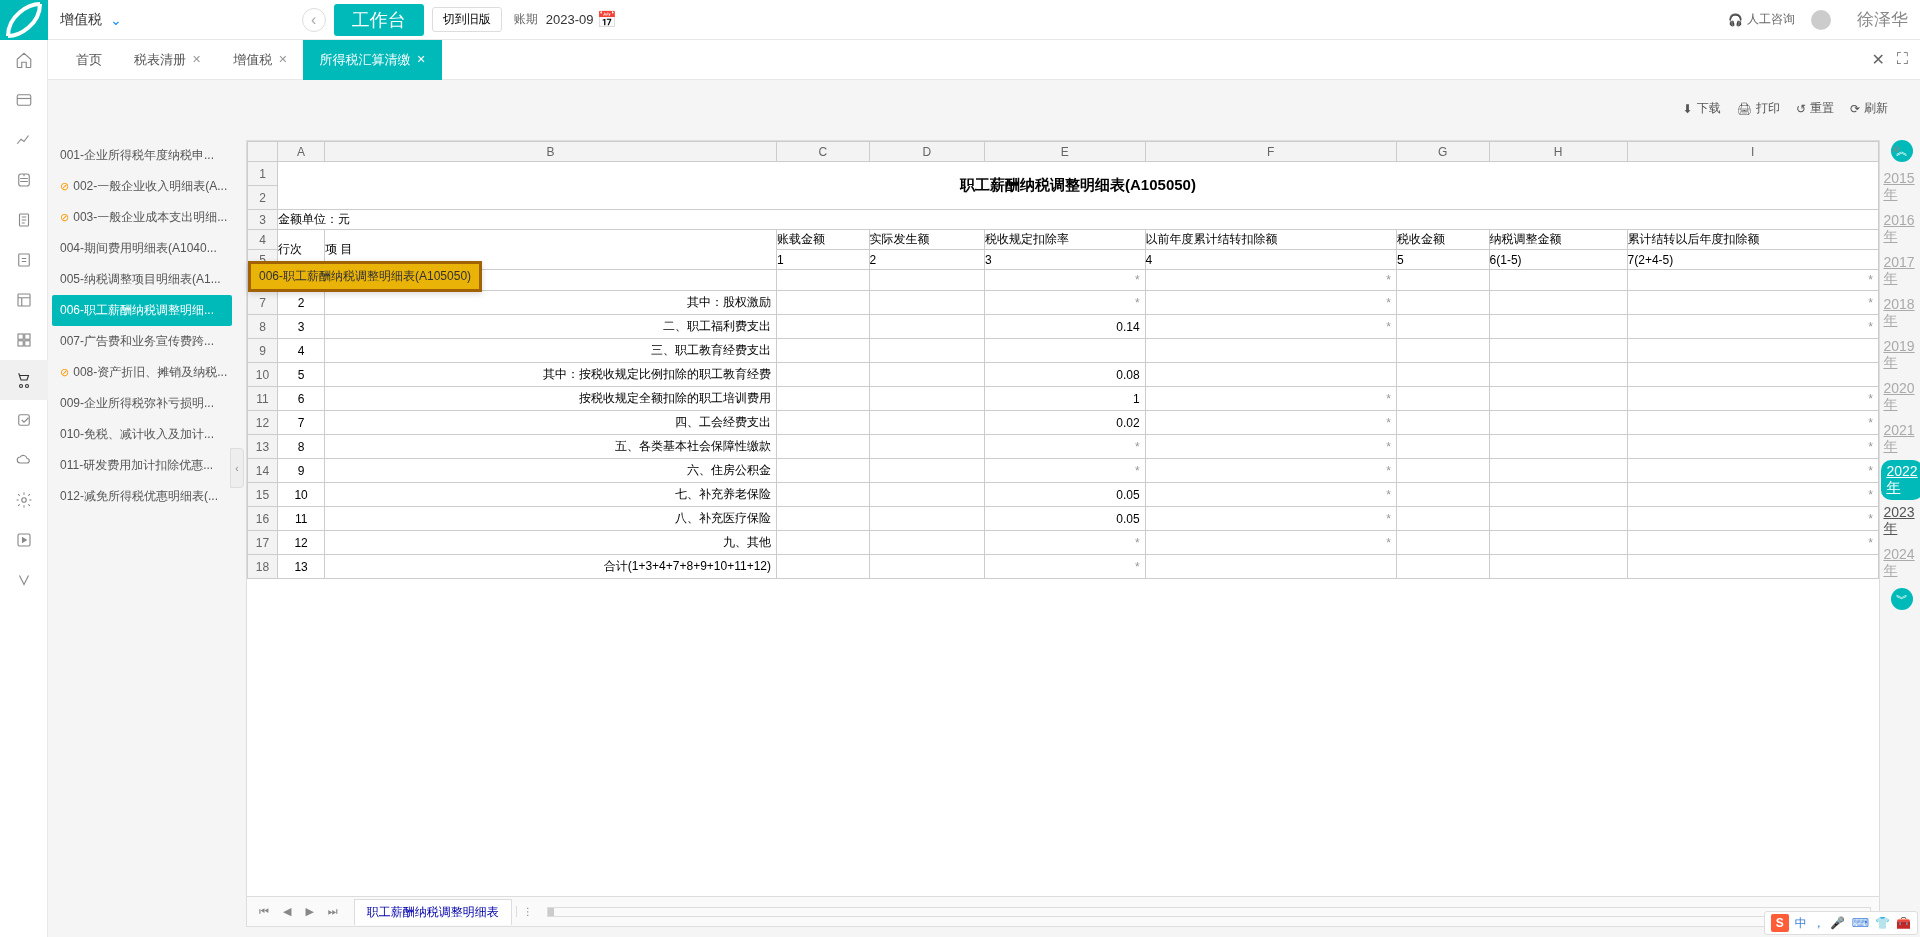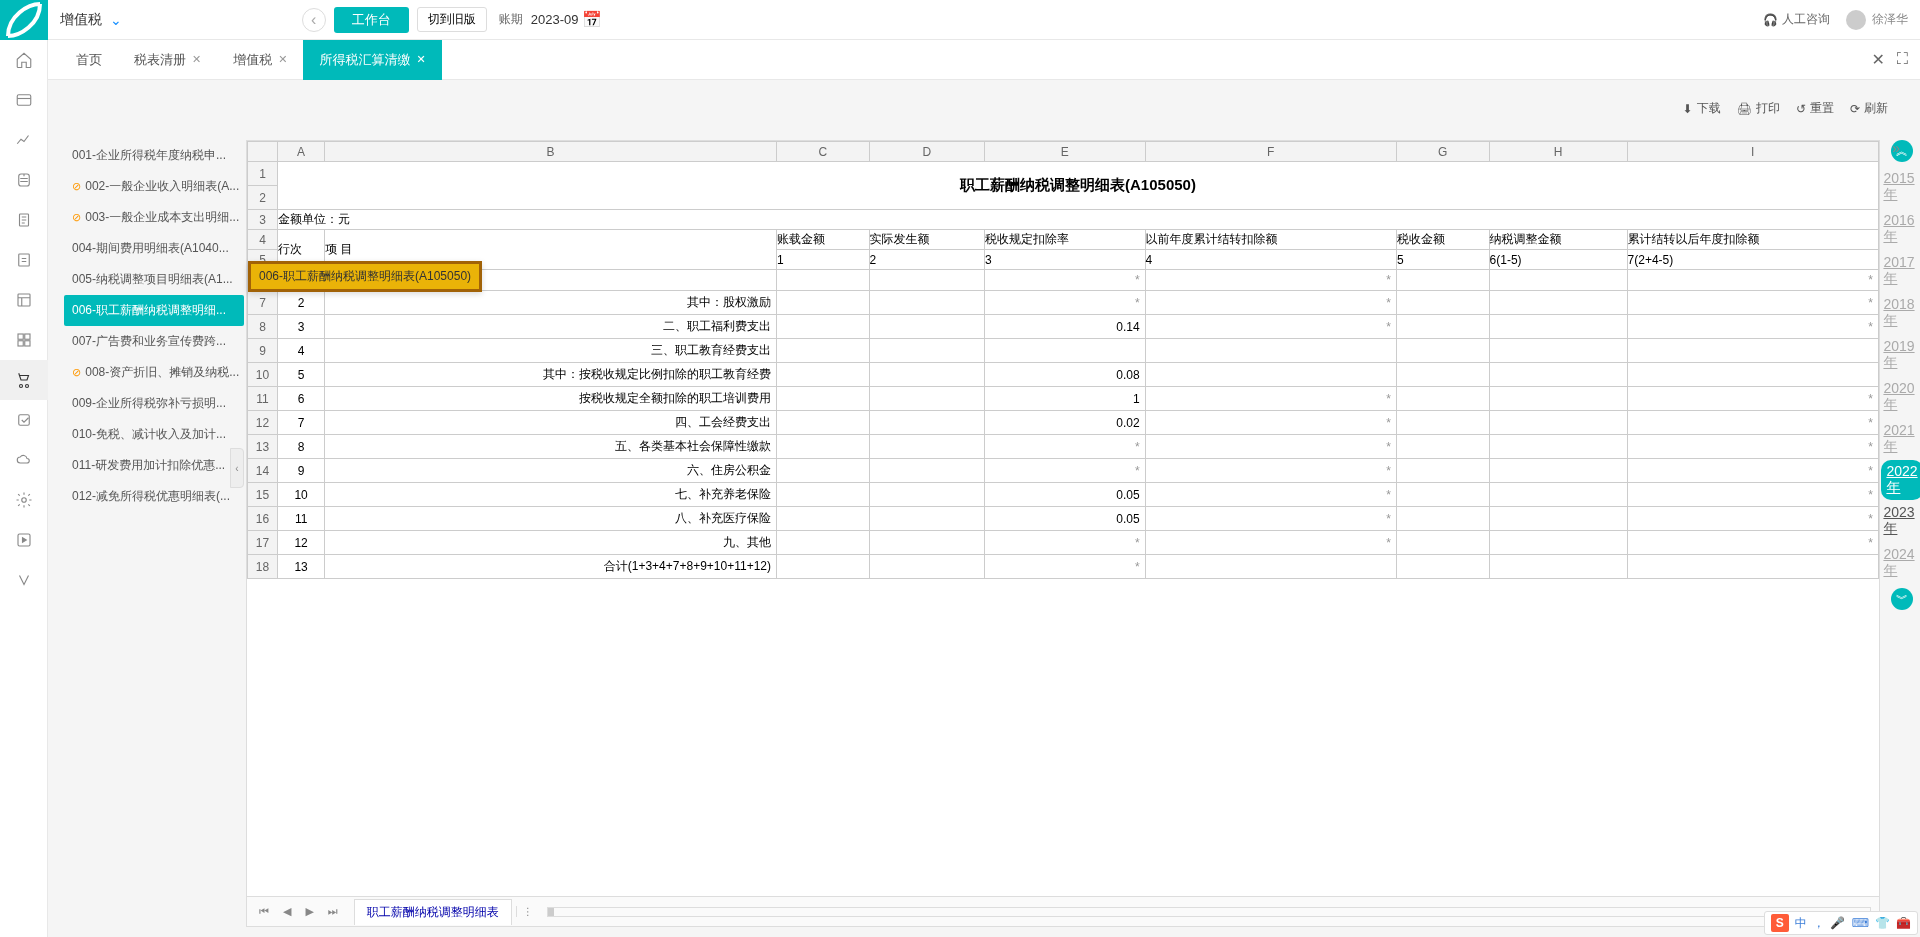--- a/index.html
+++ b/index.html
@@ -11,46 +11,46 @@
 .left-nav .nav-item { width: 48px; height: 40px; display: flex; align-items: center; justify-content: center; color: #888; cursor: pointer; }
 .left-nav .nav-item.active { background: #f0f0f0; color: #333; }
 .left-nav .nav-item svg { width: 18px; height: 18px; }
 
 
 .top-header { position: absolute; left: 48px; top: 0; right: 0; height: 40px; background: #fff; border-bottom: 1px solid #e8e8e8; display: flex; align-items: center; padding: 0 12px; z-index: 90; }
 .tax-type { font-size: 14px; color: #333; margin-right: 180px; display: flex; align-items: center; }
 .tax-type::after { content: ''; }
 .chevron-down { margin-left: 8px; color: #1890ff; }
 .prev-btn { width: 24px; height: 24px; border: 1px solid #ddd; border-radius: 50%; display: flex; align-items: center; justify-content: center; margin-right: 8px; color: #aaa; cursor: pointer; }
-.workbench-btn { background: #00baba; color: #fff; border: none; padding: 4px 18px; border-radius: 3px; font-size: 13px; cursor: pointer; margin-right: 8px; }
+.workbench-btn { background: #00baba; color: #fff; border: none; padding: 4px 18px; border-radius: 3px; font-size: 18px; cursor: pointer; margin-right: 8px; }
 .old-version-btn { background: #fff; border: 1px solid #ddd; padding: 3px 10px; border-radius: 3px; font-size: 12px; cursor: pointer; margin-right: 12px; }
 .period-label { font-size: 12px; color: #666; margin-right: 8px; }
 .period-value { font-size: 13px; color: #333; margin-right: 4px; }
 .calendar-icon { color: #00baba; margin-right: auto; }
 .support-link { font-size: 12px; color: #666; display: flex; align-items: center; margin-right: 16px; cursor: pointer; }
-.user { font-size: 12px; color: #888; display: flex; align-items: center; }
+.user { font-size: 17px; color: #888; display: flex; align-items: center; gap: 20px; }
 .avatar { width: 20px; height: 20px; border-radius: 50%; background: #ccc; margin-right: 6px; }
 
 
 .tabs { position: absolute; left: 48px; top: 40px; right: 0; height: 40px; background: #fff; border-bottom: 1px solid #e8e8e8; display: flex; align-items: center; padding: 0 12px; z-index: 85; }
 .tab { padding: 0 16px; height: 40px; display: flex; align-items: center; font-size: 13px; color: #555; cursor: pointer; position: relative; }
 .tab .close { margin-left: 6px; font-size: 11px; color: #999; }
 .tab.active { background: #00baba; color: #fff; }
 .tab.active .close { color: #fff; }
 .tabs-right { margin-left: auto; display: flex; gap: 12px; }
 .tabs-right .icon-btn { cursor: pointer; color: #666; font-size: 16px; }
 
 
 .banner-row { position: absolute; left: 60px; top: 92px; right: 20px; display: flex; align-items: flex-start; padding: 8px 12px; }
 .warning-text { color: #ff4d4f; font-size: 12px; line-height: 1.6; max-width: 800px; }
 .actions { margin-left: auto; display: flex; gap: 16px; }
 .action-btn { font-size: 12px; color: #555; cursor: pointer; display: flex; align-items: center; gap: 4px; }
 
 
-.form-list { position: absolute; left: 64px; top: 140px; width: 180px; bottom: 10px; overflow: hidden; }
+.form-list { position: absolute; left: 52px; top: 140px; width: 180px; bottom: 10px; overflow: hidden; }
 .form-item { font-size: 12px; color: #555; padding: 7px 8px; white-space: nowrap; overflow: hidden; text-overflow: ellipsis; cursor: pointer; display: flex; align-items: center; }
 .form-item .warn { color: #ff9800; margin-right: 4px; font-size: 11px; }
 .form-item.active { background: #00baba; color: #fff; border-radius: 2px; }
 .collapse-handle { position: absolute; left: 230px; top: 448px; width: 14px; height: 40px; background: #eee; border: 1px solid #ddd; display: flex; align-items: center; justify-content: center; font-size: 10px; color: #888; cursor: pointer; border-radius: 0 4px 4px 0; }
 
 
 .tooltip { position: absolute; left: 248px; top: 261px; background: #eab308; border: 3px solid #a16207; padding: 4px 8px; font-size: 12px; color: #333; box-shadow: 0 2px 6px rgba(0,0,0,0.15); z-index: 200; }
 
 
 .sheet-wrap { position: absolute; left: 246px; top: 140px; right: 40px; bottom: 10px; background: #fff; border: 1px solid #ddd; display: flex; flex-direction: column; }

